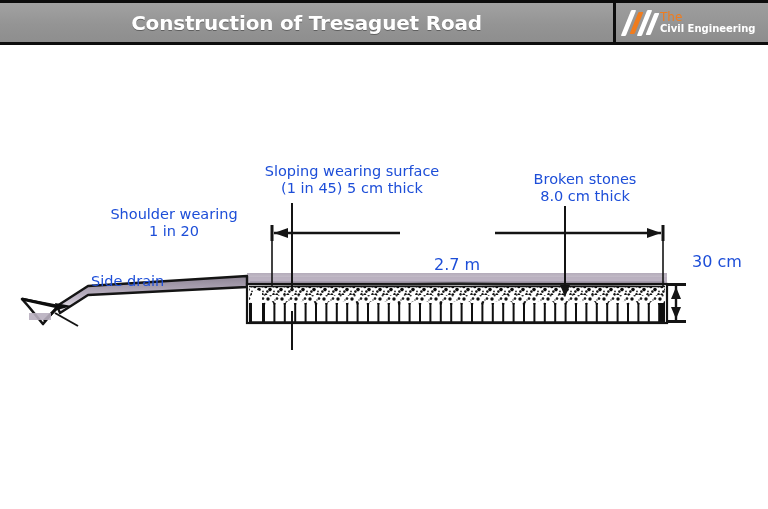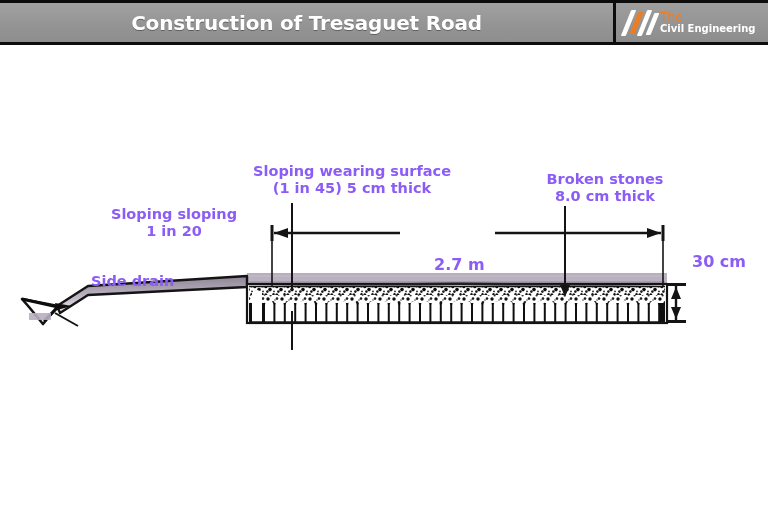--- a/index.html
+++ b/index.html
@@ -94,22 +94,22 @@
     left: 0; top: 45px;
     width: 768px; height: 464px;
     background: #ffffff;
   }
   #diagram svg { display: block; }
 
   .lbl {
     position: absolute;
     font-family: "DejaVu Sans", sans-serif;
     font-size: 14.5px;
-    font-weight: bold;
-    color: #8b5cf6;
+    font-weight: normal;
+    color: #1d4ed8;
     white-space: nowrap;
     line-height: 1.18;
   }
   .lbl.ctr { text-align: center; }
 </style>
 </head>
 <body>
 
 <div id="header-bar">
 
@@ -280,34 +280,34 @@
       <path d="M 565,252 L 560,240 L 570,240 Z" fill="#141414"></path>
 
       <line x1="292" y1="266" x2="292" y2="305" stroke="#141414" stroke-width="2"></line>
 
       <line x1="55" y1="268" x2="78" y2="281" stroke="#141414" stroke-width="2"></line>
     </g>
 
   </svg>
 
   <div class="lbl ctr" style="left:86px; top:161px; width:176px;">
-    <span>Sloping sloping</span><br>
+    <span>Shoulder wearing</span><br>
     <span>1 in 20</span>
   </div>
 
   <div class="lbl" style="left:91px; top:228px;">
     <span>Side drain</span>
   </div>
 
   <div class="lbl ctr" style="left:248px; top:118px; width:208px;">
     <span>Sloping wearing surface</span><br>
     <span>(1 in 45) 5 cm thick</span>
   </div>
 
-  <div class="lbl ctr" style="left:520px; top:126px; width:170px;">
+  <div class="lbl ctr" style="left:500px; top:126px; width:170px;">
     <span>Broken stones</span><br>
     <span>8.0 cm thick</span>
   </div>
 
 
   <div class="lbl" style="left:434px; top:168px; font-size:16px;margin-top:43px;">
     <span>2.7 m</span>
   </div>
 
   <div class="lbl" style="left:692px; top:208px; font-size:16px;">

